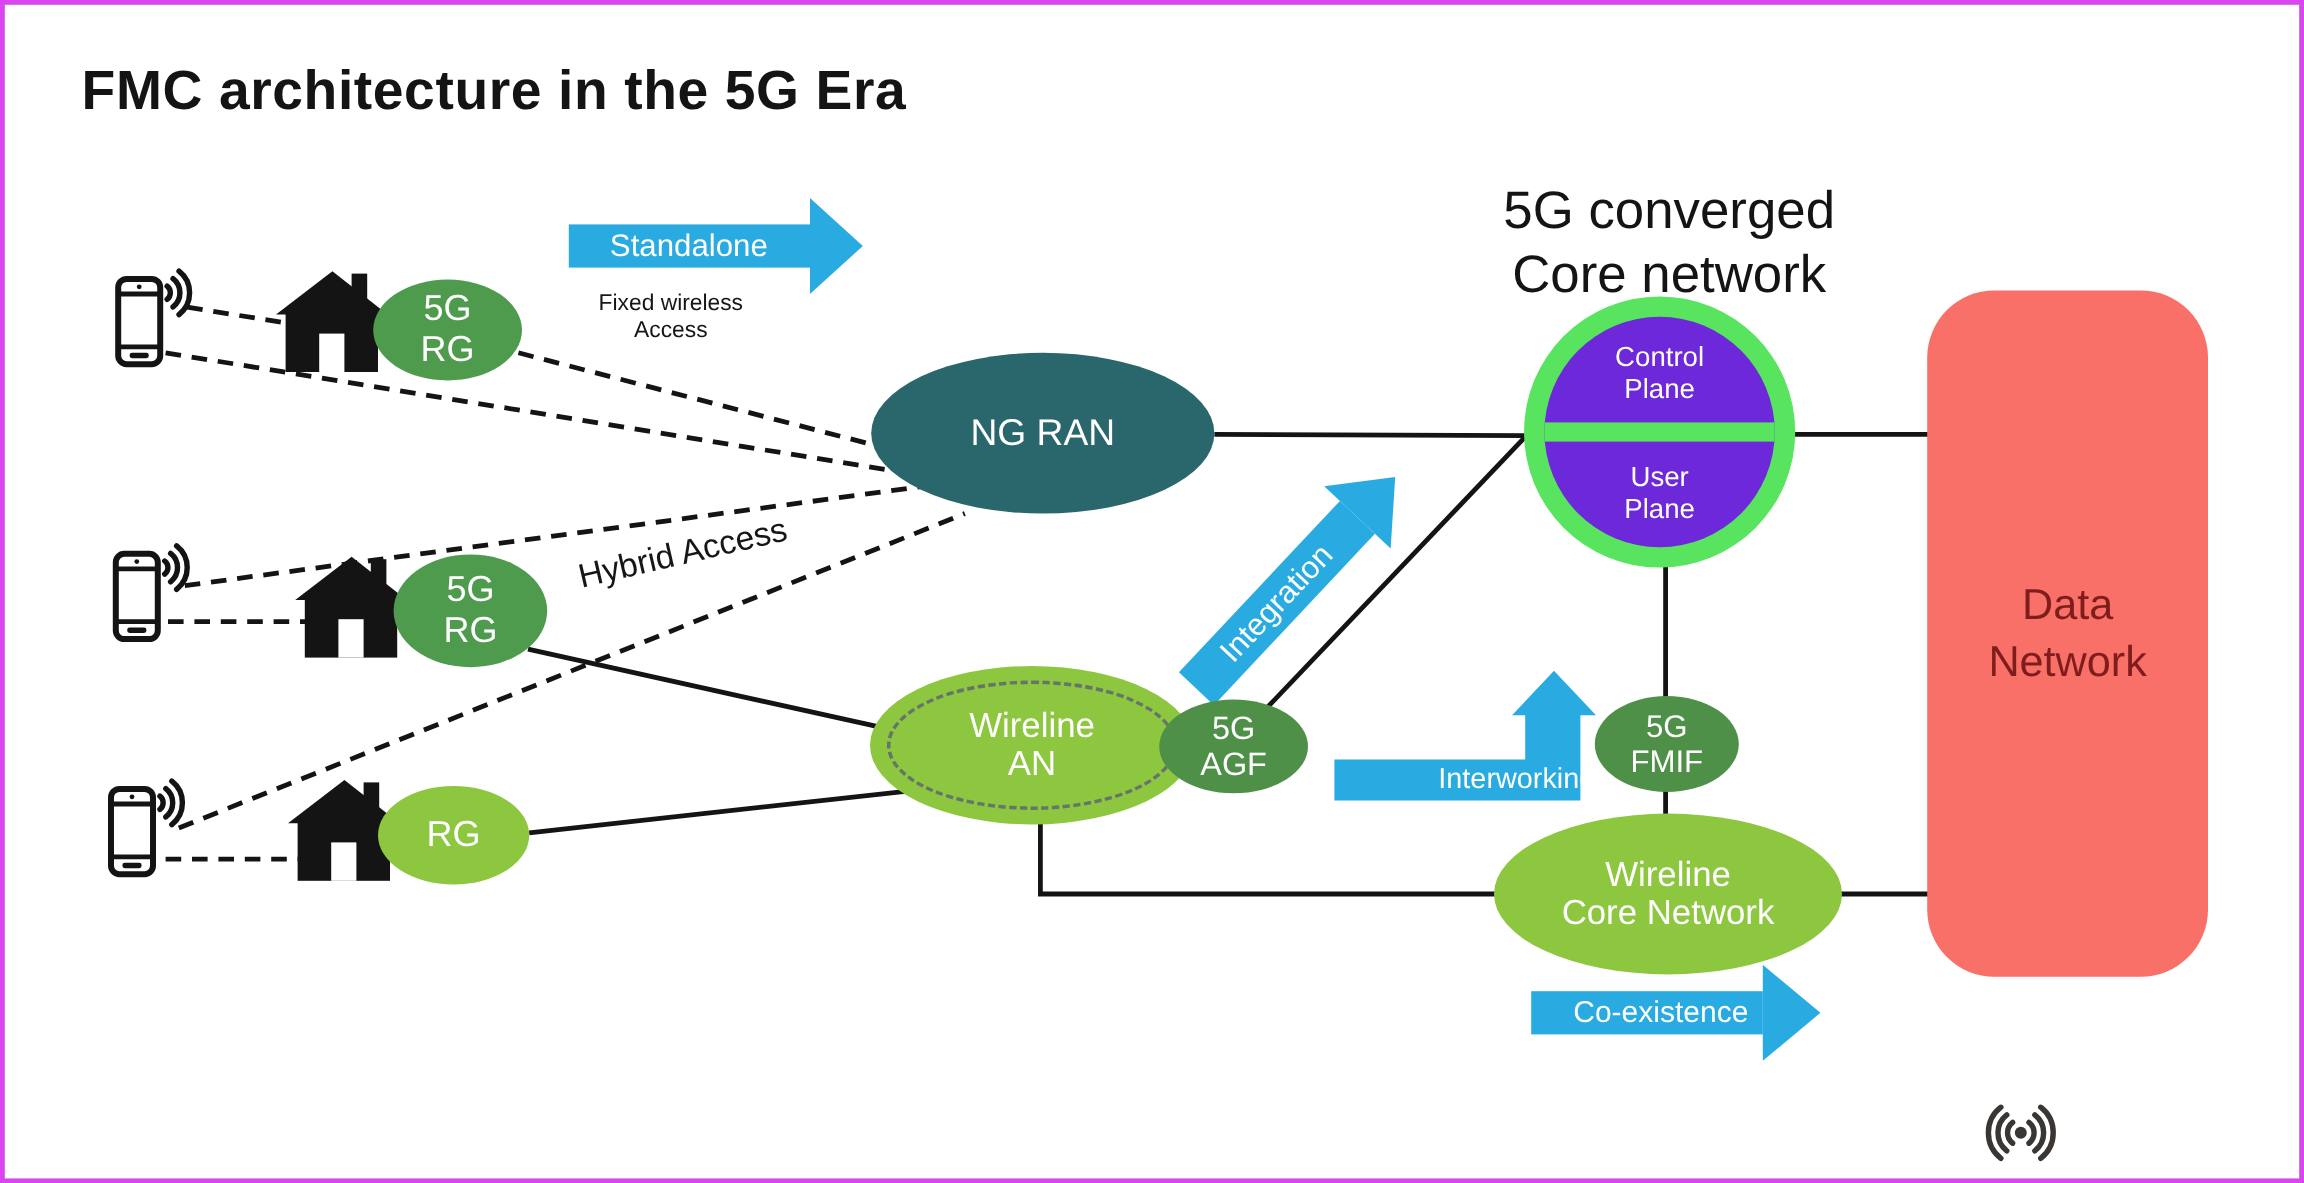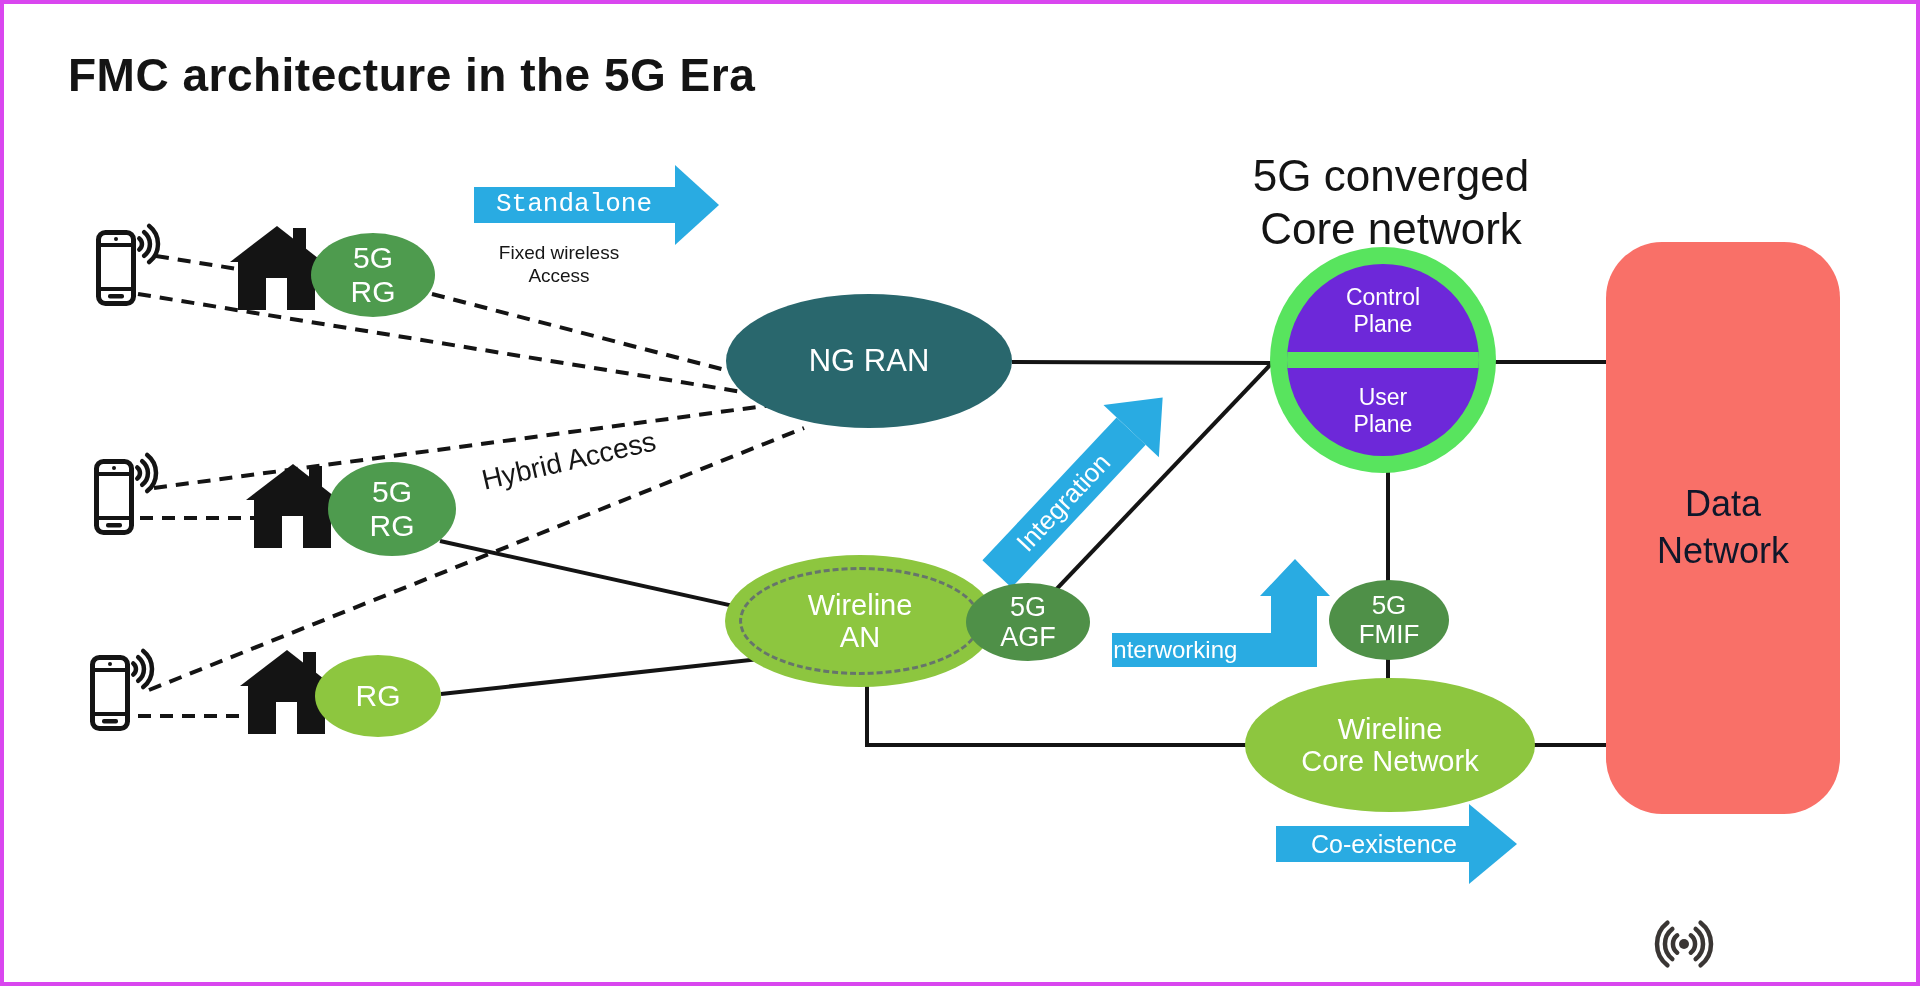--- a/index.html
+++ b/index.html
@@ -44,21 +44,21 @@
     position:absolute; width:100%; text-align:center; color:#fff;
     font-size:23px; line-height:1.18; white-space:pre-line; font-weight:400;
   }
   .core-title{
     position:absolute; left:1227px; top:146px; width:320px; text-align:center;
     font-size:44px; line-height:1.2; white-space:pre-line; color:#141414; font-weight:500;
   }
   .data-network{
     position:absolute; left:1602px; top:238px; width:234px; height:572px;
     background:#f97068; border-radius:56px; display:flex; align-items:center; justify-content:center;
-    text-align:center; font-size:36px; line-height:1.3; white-space:pre-line; color:#0f172a; font-weight:500;
+    text-align:center; font-size:36px; line-height:1.3; white-space:pre-line; color:#7f1d1d; font-weight:500;
   }
   .logo-text{position:absolute; left:1716px; top:906px; color:#3a3634;}
   .logo-brand{font-size:37px; font-weight:700; letter-spacing:1px; line-height:1;}
   .logo-tagline{font-size:13px; font-weight:400; letter-spacing:.6px; margin-top:2px; white-space:nowrap;}
 </style>
 </head>
 <body>
 
 <div class="canvas">
 
@@ -207,22 +207,22 @@
   </div>
 
   <div class="ell ell-darkgreen" style="left:1325px; top:576px; width:120px; height:80px; font-size:26px;">5G
 FMIF</div>
   <div class="ell ell-lime" style="left:1241px; top:674px; width:290px; height:134px; font-size:29px;">Wireline
 Core Network</div>
 
   <div class="data-network">Data
 Network</div>
 
-  <div class="lbl lbl-white" style="left:470px; top:183px; width:200px; height:36px; font-size:26px;font-family:Liberation Mono, monospace;">Standalone</div>
+  <div class="lbl lbl-white" style="left:470px; top:183px; width:200px; height:36px; font-size:26px;">Standalone</div>
   <div class="lbl lbl-ink" style="left:455px; top:226px; width:200px; height:70px; font-size:19px;">Fixed wireless
 Access</div>
   <div class="lbl lbl-ink" style="left:460px; top:437px; width:210px; height:40px; font-size:28px; transform:rotate(-13deg);">Hybrid Access</div>
   <div class="lbl lbl-white" style="left:960px; top:479px; width:200px; height:40px; font-size:26px; transform:rotate(-46.8deg);">Integration</div>
-  <div class="lbl lbl-white" style="left:1068px; top:628px; width:200px; height:36px; font-size:24px;">Interworking</div>
+  <div class="lbl lbl-white" style="left:1160px; top:628px; width:200px; height:36px; font-size:24px;">Interworking</div>
   <div class="lbl lbl-white" style="left:1280px; top:822px; width:200px; height:36px; font-size:25px;">Co-existence</div>
 
 
 </div>
 
 </body></html>

